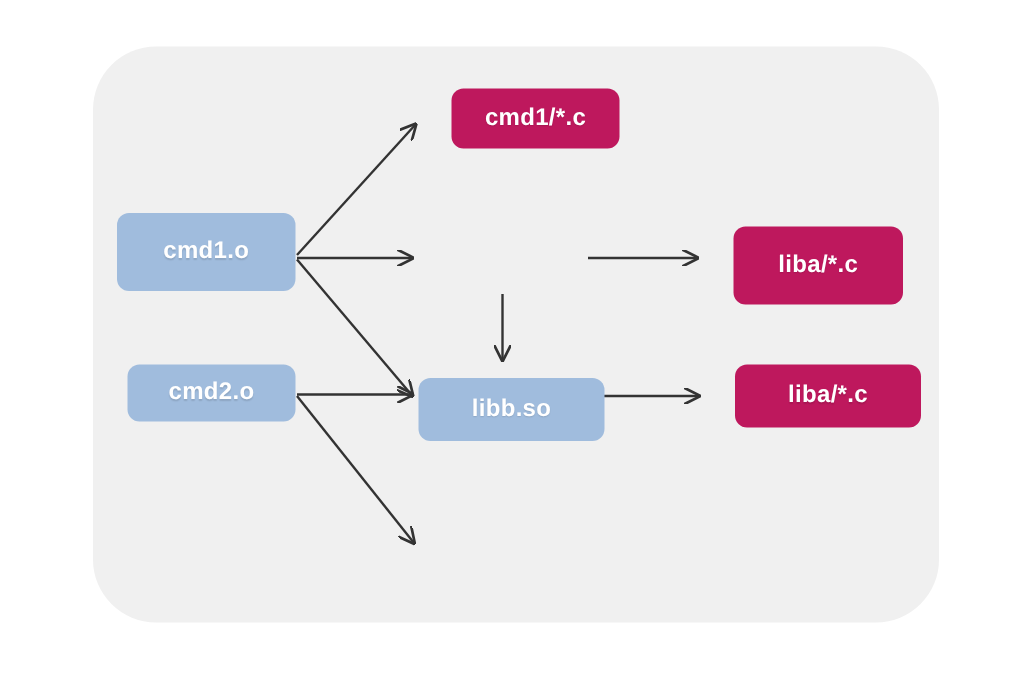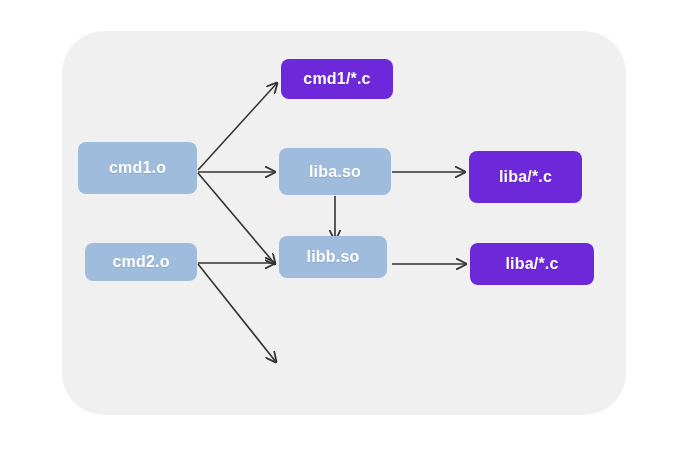--- a/index.html
+++ b/index.html
@@ -46,31 +46,32 @@
     font-weight: bold;
     font-size: 16px;
     letter-spacing: 0.2px;
     text-shadow: 0 1px 1px rgba(0,0,0,0.12);
     user-select: none;
   }
   .node.obj {
     background: #a0bcdd;
   }
   .node.src {
-    background: #6d28d9;
+    background: #be185d;
+    margin-left: 20px;
   }
   .node-label {
     pointer-events: none;
     line-height: 1;
   }
   
   #node-cmd1-o   { left: 78px;  top: 142px; width: 119px; height: 52px; }
   #node-cmd2-o   { left: 85px;  top: 243px; width: 112px; height: 38px; }
   #node-liba-so  { left: 279px; top: 148px; width: 112px; height: 47px; }
-  #node-libb-so  { left: 279px; top: 236px; width: 108px; height: 42px; }
+  #node-libb-so  { left: 279px; top: 252px; width: 124px; height: 42px; }
   #node-cmd1-src { left: 281px; top: 59px;  width: 112px; height: 40px; }
   #node-cmd2-src { left: 280px; top: 342px; width: 113px; height: 41px; }
   #node-liba-src { left: 469px; top: 151px; width: 113px; height: 52px; }
   #node-libb-src { left: 470px; top: 243px; width: 124px; height: 42px; }
 </style>
 </head>
 <body>
 
 <div id="canvas">
 
@@ -104,23 +105,20 @@
   </svg>
 
   <div class="node obj" id="node-cmd1-o">
     <span class="node-label">cmd1.o</span>
   </div>
 
   <div class="node obj" id="node-cmd2-o">
     <span class="node-label">cmd2.o</span>
   </div>
 
-  <div class="node obj" id="node-liba-so">
-    <span class="node-label">liba.so</span>
-  </div>
 
   <div class="node obj" id="node-libb-so">
     <span class="node-label">libb.so</span>
   </div>
 
   <div class="node src" id="node-cmd1-src">
     <span class="node-label">cmd1/*.c</span>
   </div>
 
 

